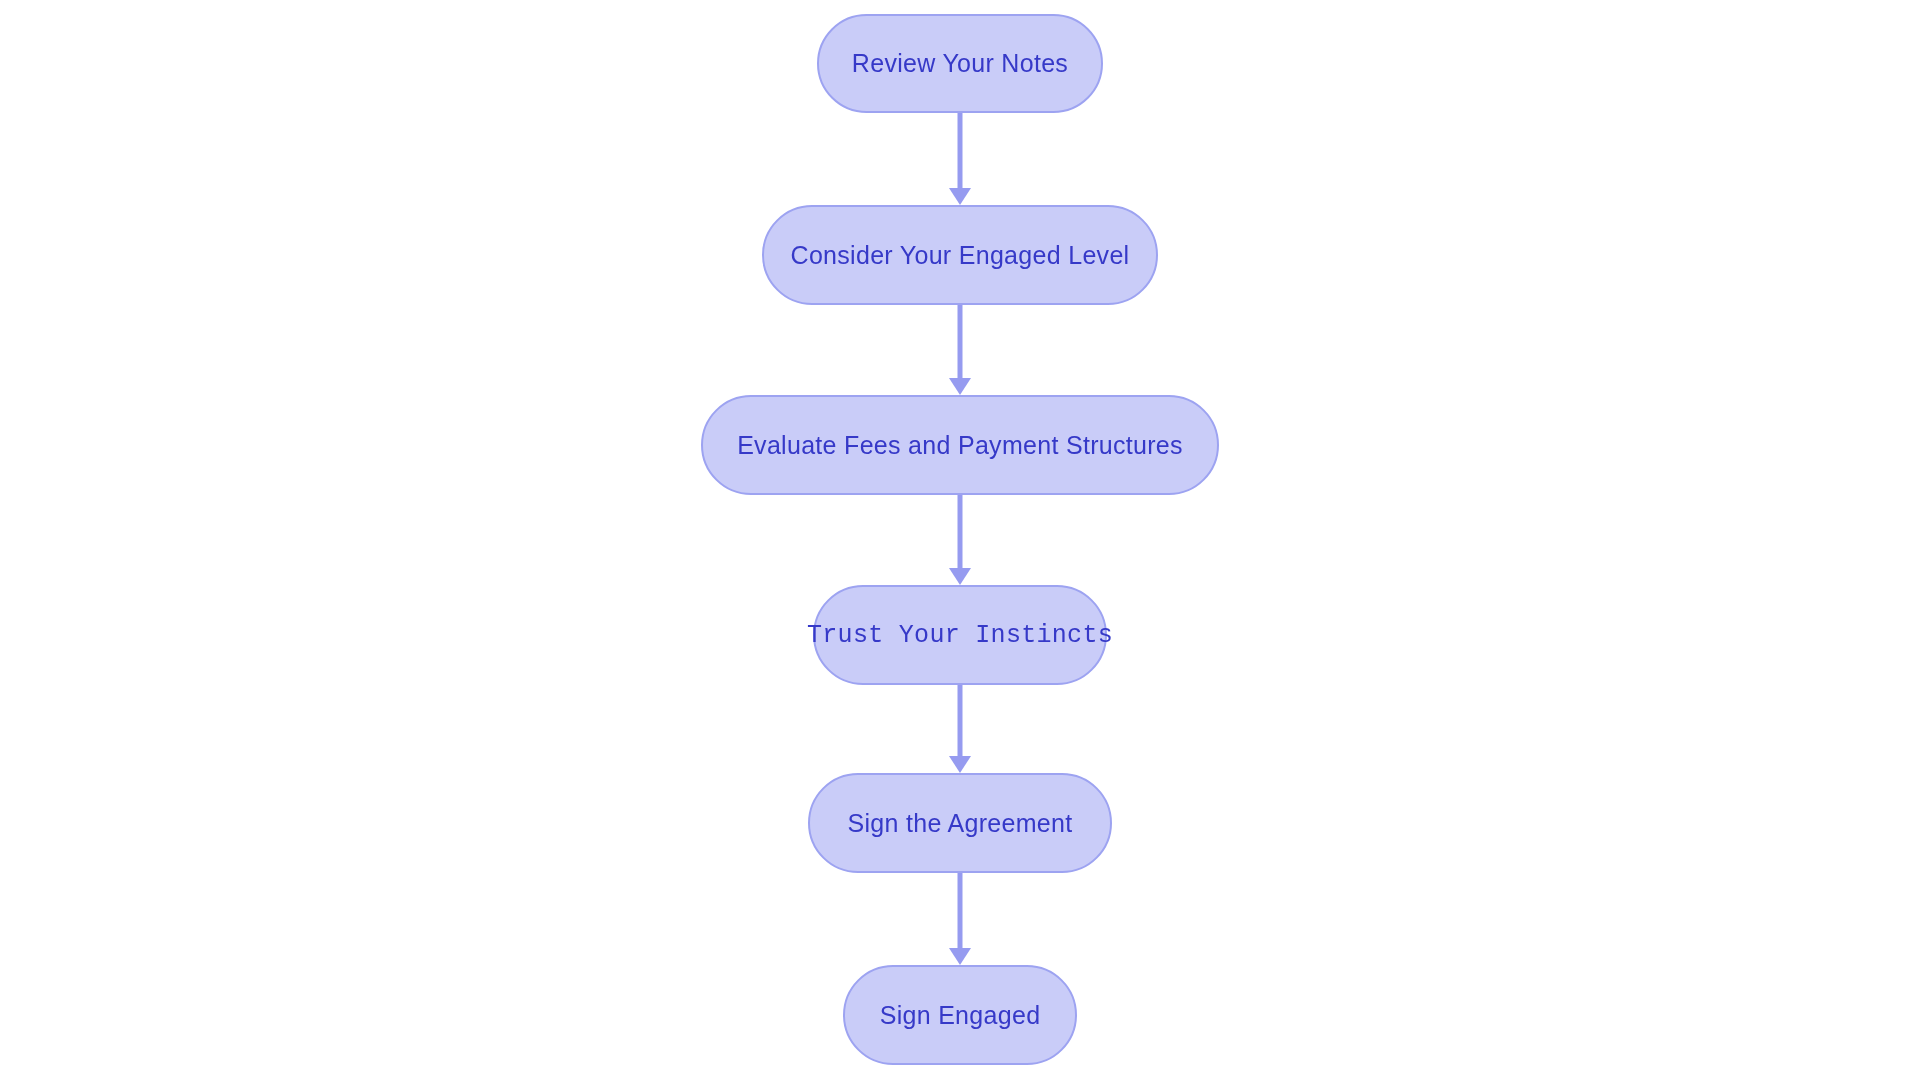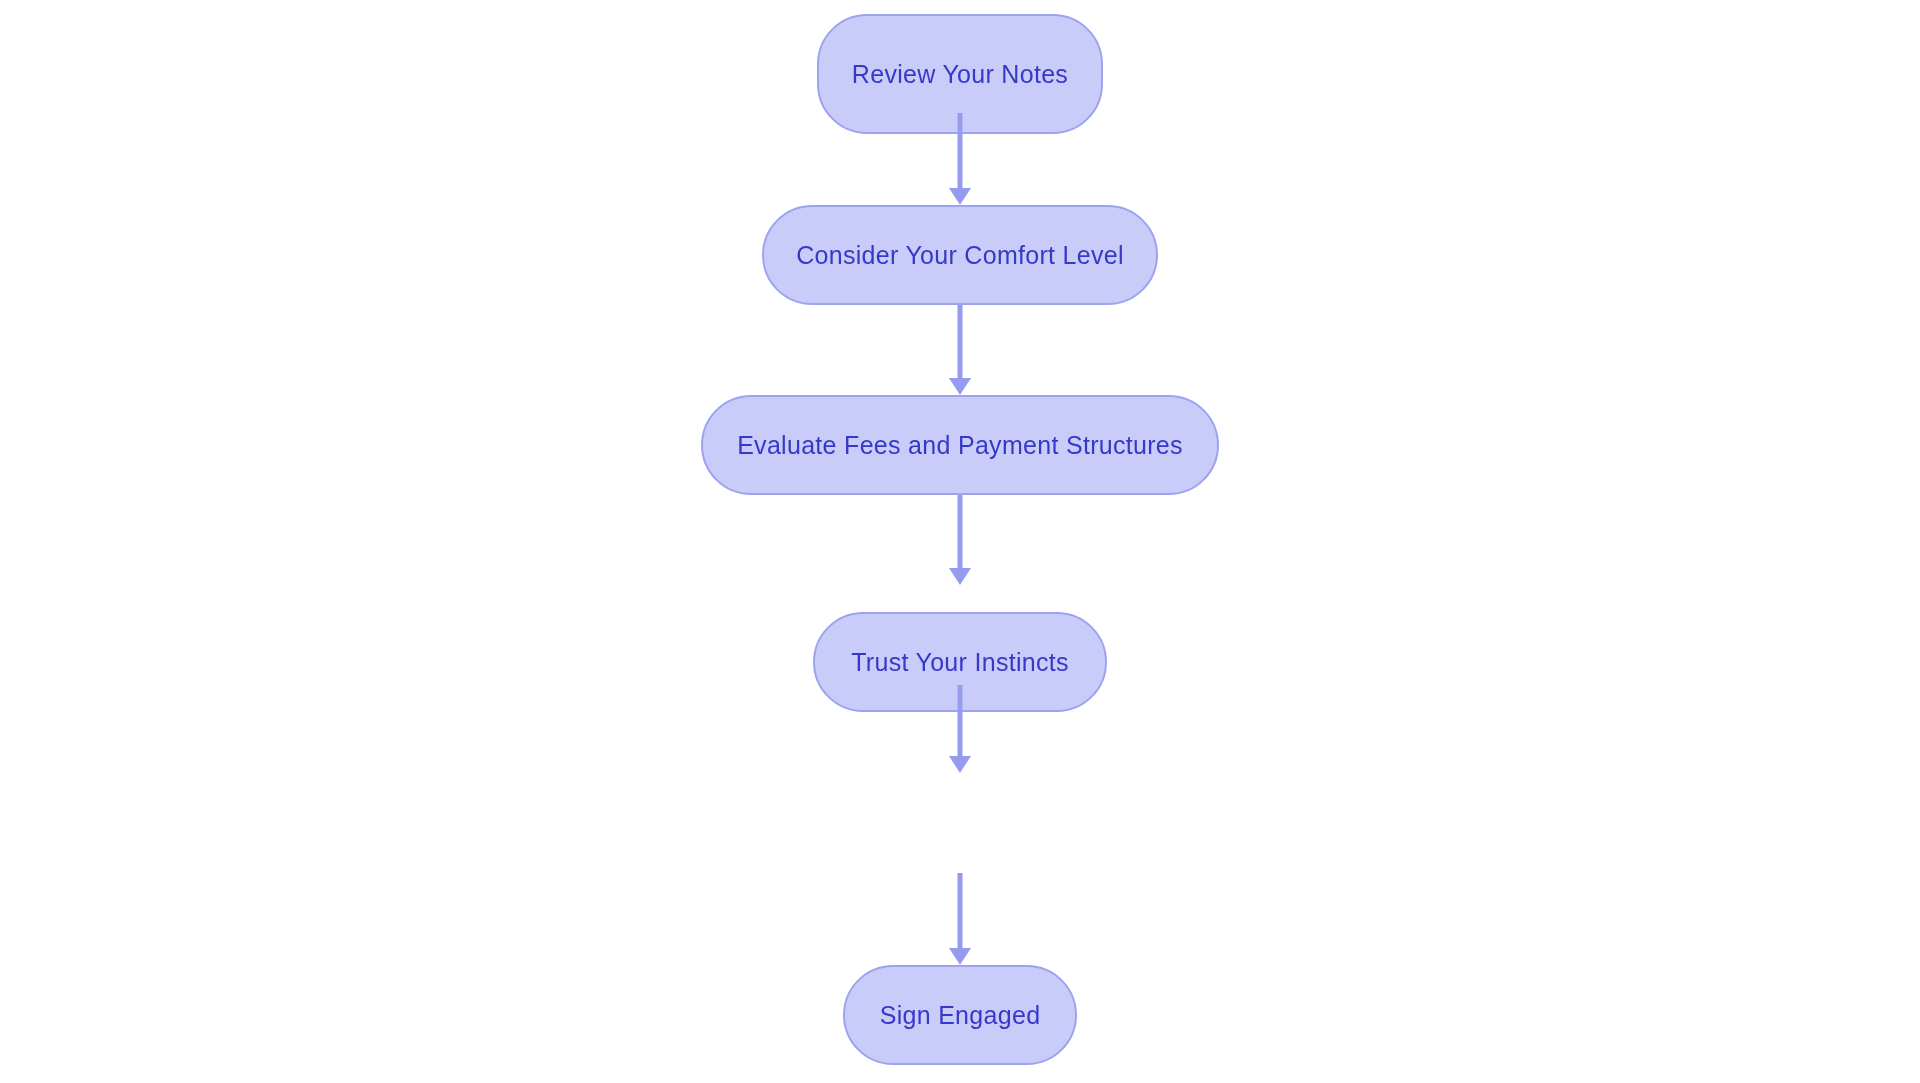--- a/index.html
+++ b/index.html
@@ -60,56 +60,59 @@
     border-left: 11px solid transparent;
     border-right: 11px solid transparent;
     border-top: 17px solid var(--arrow, #969bf0);
   }
 </style>
 </head>
 <body>
 
 <div class="canvas">
 
-  <div class="node" style="top:14px; width:286px; height:120px;">
+  <div class="node" style="top:14px; width:286px; height:99px;">
     <span class="node-label">Review Your Notes</span>
   </div>
 
   <div class="arrow" style="top:113px; height:92px;">
     <div class="stem"></div>
     <div class="head"></div>
   </div>
 
   <div class="node" style="top:205px; width:396px;">
-    <span class="node-label">Consider Your Comfort Level</span>
+    <span class="node-label">Consider Your Engaged Level</span>
   </div>
 
   <div class="arrow" style="top:305px; height:90px;">
     <div class="stem"></div>
     <div class="head"></div>
   </div>
 
   <div class="node" style="top:395px; width:518px;text-align:center;">
     <span class="node-label">Evaluate Fees and Payment Structures</span>
   </div>
 
   <div class="arrow" style="top:495px; height:90px;">
     <div class="stem"></div>
     <div class="head"></div>
   </div>
 
-  <div class="node" style="top:612px; width:294px;">
+  <div class="node" style="top:585px; width:294px;font-family:Liberation Mono, monospace;">
     <span class="node-label">Trust Your Instincts</span>
   </div>
 
   <div class="arrow" style="top:685px; height:88px;">
     <div class="stem"></div>
     <div class="head"></div>
   </div>
 
+  <div class="node" style="top:773px; width:304px;">
+    <span class="node-label">Sign the Agreement</span>
+  </div>
 
   <div class="arrow" style="top:873px; height:92px;">
     <div class="stem"></div>
     <div class="head"></div>
   </div>
 
   <div class="node" style="top:965px; width:234px;">
     <span class="node-label">Sign Engaged</span>
   </div>
 

